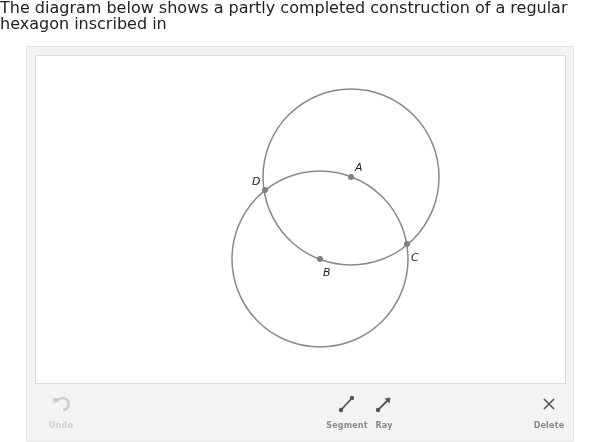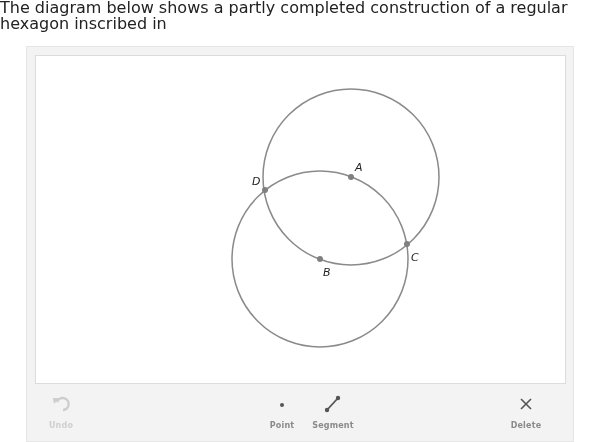--- a/index.html
+++ b/index.html
@@ -47,39 +47,41 @@
   <div class="tool disabled" style="left:10px;">
     <div class="ic">
       <svg width="20" height="20" viewBox="0 0 20 20">
           <path d="M6 8 A6 6 0 1 1 12 16" fill="none" stroke="#cdcdcd" stroke-width="2.4"></path>
           <path d="M2 4 L8 4 L3 10 Z" fill="#cdcdcd"></path>
         </svg>
     </div>
     <div class="lb">Undo</div>
   </div>
 
-  <div class="tool" style="left:231px;">
-    <div class="ic">
-      <svg width="20" height="20">
-          <circle cx="10" cy="11" r="2" fill="#555"></circle>
-        </svg>
-    </div>
-    <div class="lb">Point</div>
-  </div>
-  <div class="tool" style="left:282px;text-align:center;">
+  <div class="tool" style="left:296px;text-align:center;">
     <div class="ic">
       <svg width="20" height="20">
           <line x1="4" y1="16" x2="15" y2="4" stroke="#555" stroke-width="1.8"></line>
           <circle cx="4" cy="16" r="2.2" fill="#555"></circle>
           <circle cx="15" cy="4" r="2.2" fill="#555"></circle>
         </svg>
     </div>
     <div class="lb">Segment</div>
   </div>
-  <div class="tool" style="left:475px;">
+  <div class="tool" style="left:333px;">
+    <div class="ic">
+      <svg width="20" height="20">
+          <line x1="4" y1="16" x2="15" y2="5" stroke="#555" stroke-width="1.8"></line>
+          <circle cx="4" cy="16" r="2.2" fill="#555"></circle>
+          <path d="M16.5 3.5 L10.5 4.5 L15.5 9.5 Z" fill="#555"></path>
+        </svg>
+    </div>
+    <div class="lb">Ray</div>
+  </div>
+  <div class="tool" style="left:498px;">
     <div class="ic">
       <svg width="20" height="20">
           <line x1="5" y1="5" x2="15" y2="15" stroke="#555" stroke-width="1.6"></line>
           <line x1="15" y1="5" x2="5" y2="15" stroke="#555" stroke-width="1.6"></line>
         </svg>
     </div>
     <div class="lb">Delete</div>
   </div>
 </div>
 

